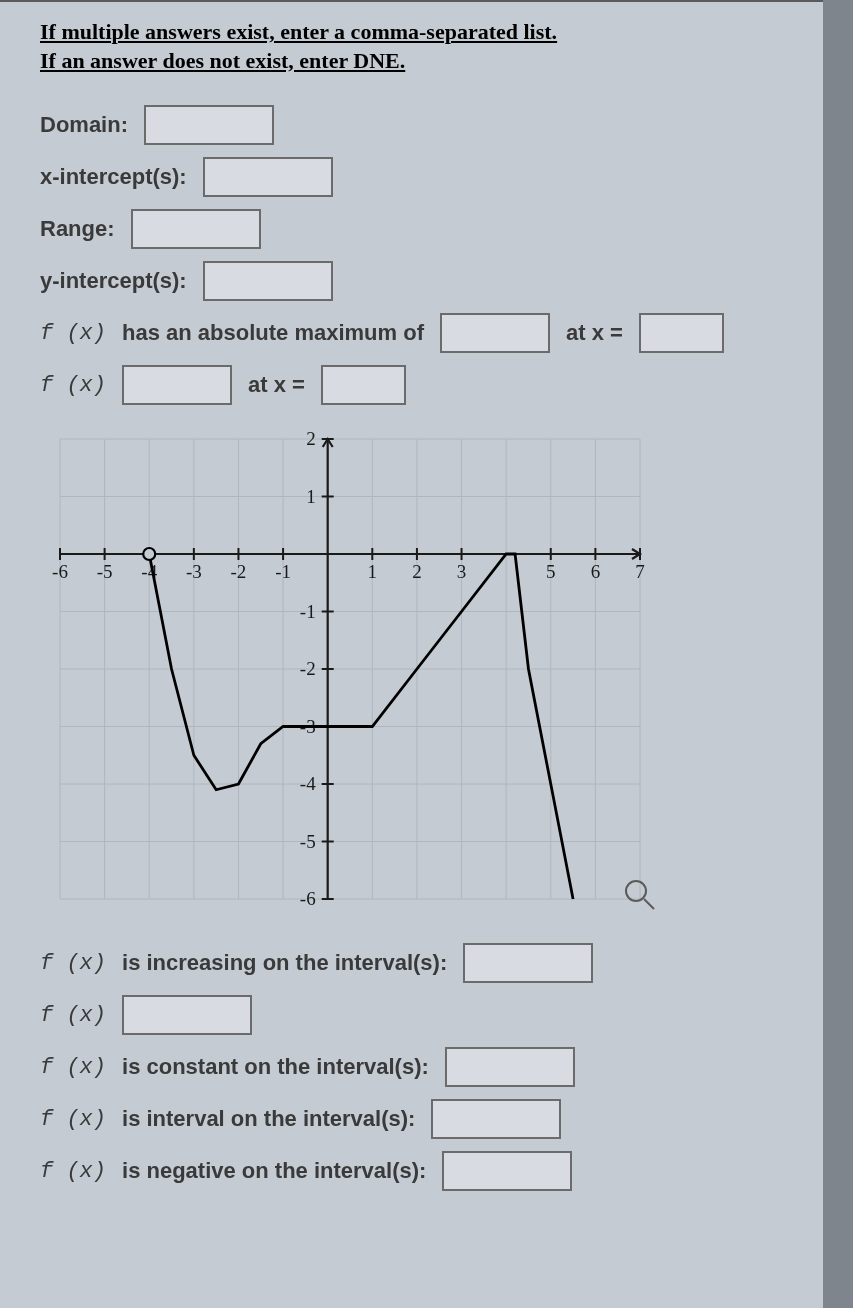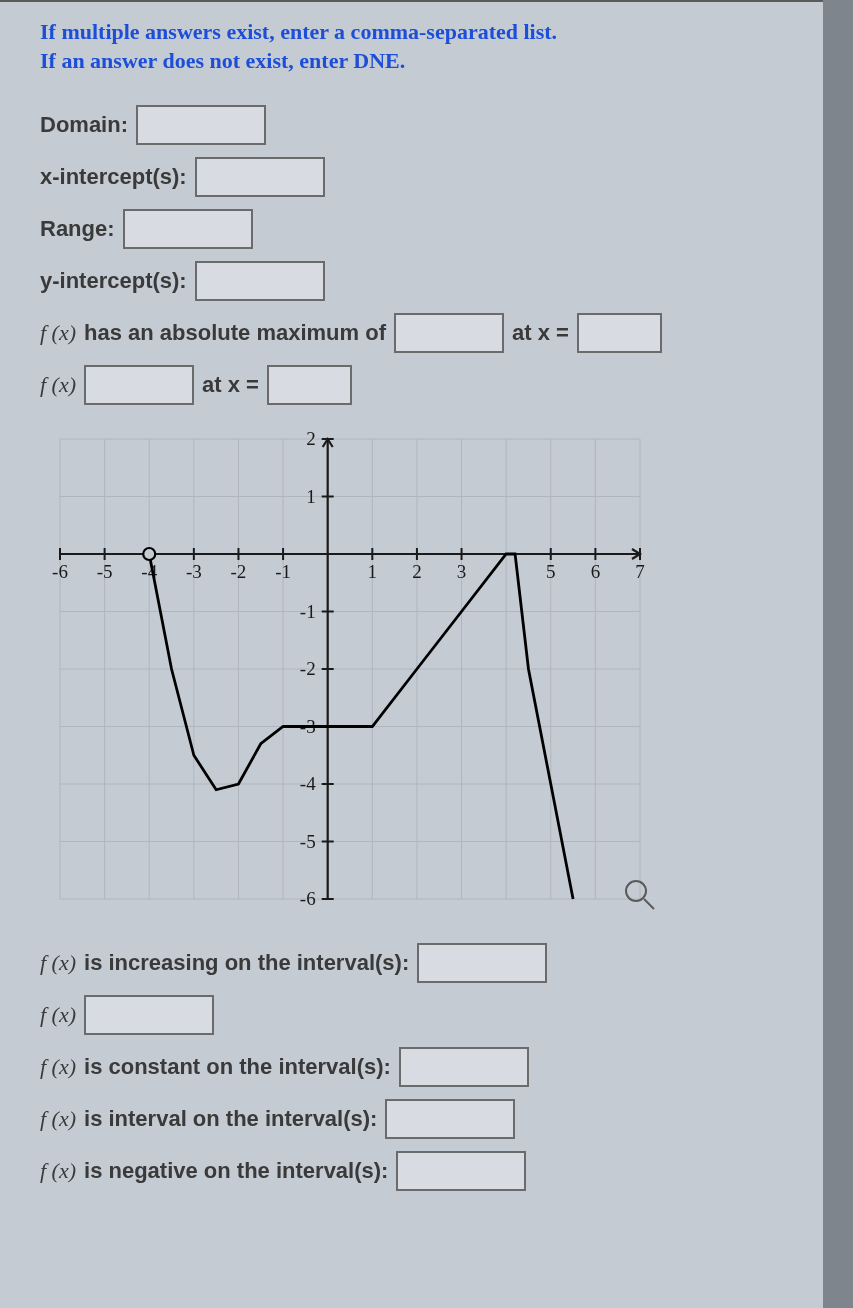--- a/index.html
+++ b/index.html
@@ -1,22 +1,22 @@
 <!DOCTYPE html>
 <html><head>
 <meta charset="utf-8">
 <style>
 * { box-sizing: border-box; margin: 0; padding: 0; }
 body { font-family: Arial, sans-serif; background:#b8bfc7; width:853px; height:1308px; font-size:22px; color:#2a2a2a; }
 .sheet { background:#c5cbd3; min-height:1308px; padding:18px 18px 30px 40px; position:relative; }
 .sheet::before { content:""; position:absolute; right:0; top:0; bottom:0; width:30px; background:#7f858c; }
 .sheet::after { content:""; position:absolute; left:0; top:0; right:30px; height:2px; background:#5a5a5a; }
-.instr { font-family: "Comic Sans MS", "Trebuchet MS", cursive; font-weight:bold; color:#1d4ed8; line-height:1.3; margin-bottom:30px; }
-.row { display:flex; align-items:center; gap:8px; margin-bottom:12px; font-family:"Trebuchet MS", Arial; font-weight:600; color:#3a3a3a; }
-.fx { font-style:italic; font-family:Liberation Serif, serif; font-weight:normal; }
+.instr { font-family: "Comic Sans MS", "Trebuchet MS", cursive; font-weight:bold; color:#000000; line-height:1.3; margin-bottom:30px;text-decoration:underline; }
+.row { display:flex; align-items:center; gap:16px; margin-bottom:12px; font-family:"Trebuchet MS", Arial; font-weight:600; color:#3a3a3a; }
+.fx { font-style:italic; font-family:Liberation Mono, monospace; font-weight:normal; }
 input.ans { height:40px; width:130px; border:2px solid #6b6b6b; background:#d8dce2; font-size:18px; padding:0 6px; }
 input.mid { width:110px; }
 input.sm { width:85px; }
 .chart-wrap { margin:14px 0 24px 0; }
 svg { display:block; }
 .axis { stroke:#1a1a1a; stroke-width:2.2; }
 .tick { stroke:#1a1a1a; stroke-width:2; }
 .grid { stroke:#b0b6bd; stroke-width:1; }
 .lbl { font-family:"Comic Sans MS", cursive; font-size:19px; fill:#1a1a1a; }
 .curve { fill:none; stroke:#000; stroke-width:2.8; }

